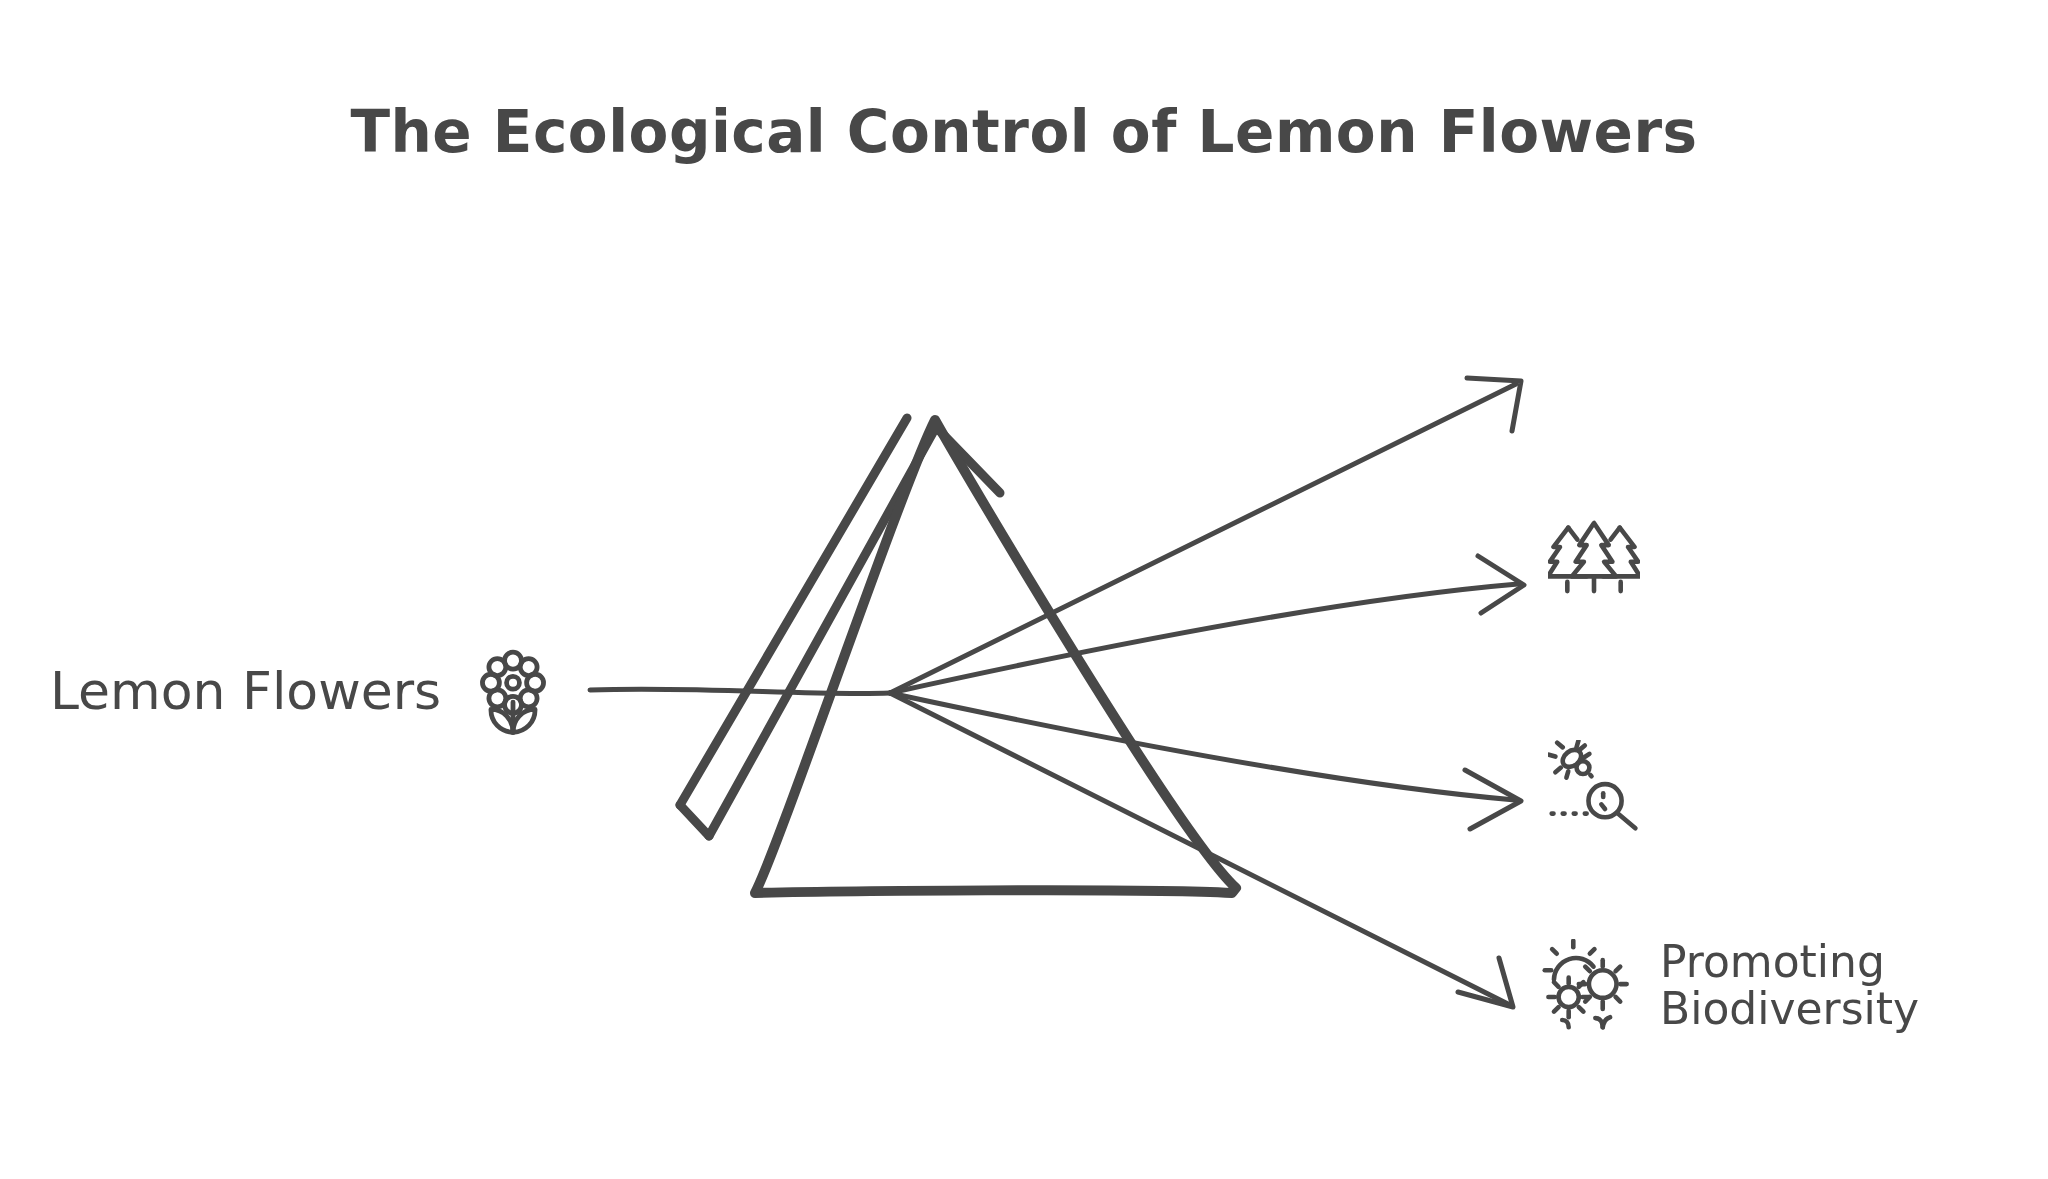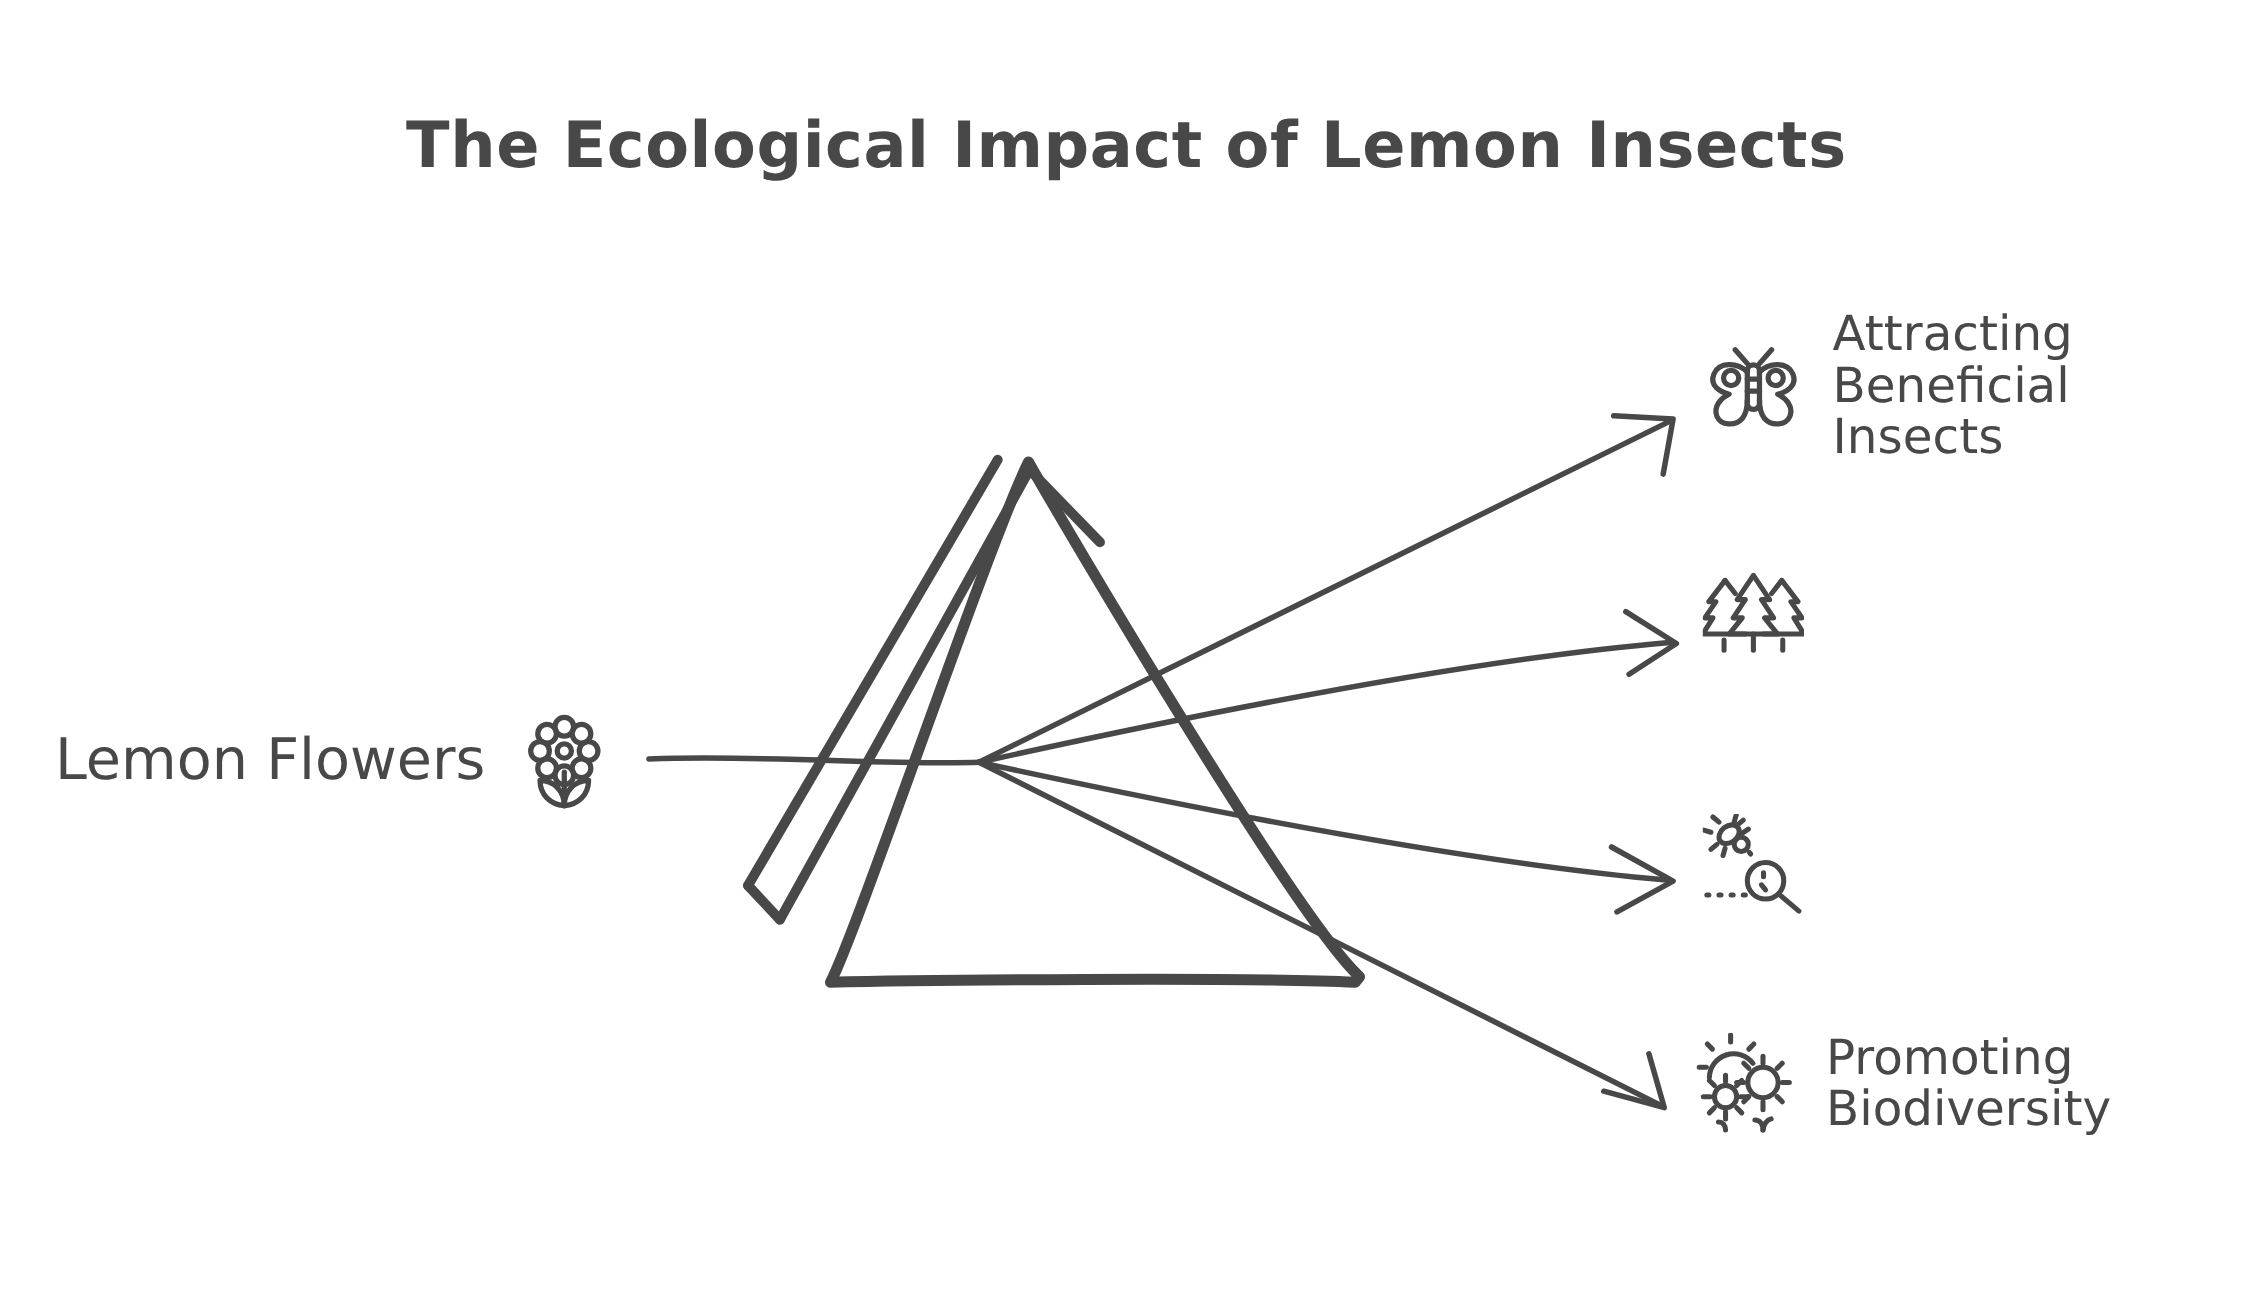--- a/index.html
+++ b/index.html
@@ -84,21 +84,21 @@
   #out-0 { left: 1548px; top: 280px; }
   #out-1 { left: 1548px; top: 512px; }
   #out-2 { left: 1548px; top: 740px; }
   #out-3 { left: 1542px; top: 938px; }
 </style>
 </head>
 <body>
 
 <div id="stage">
 
-  <div id="title">The Ecological Impact of Lemon Insects</div>
+  <div id="title">The Ecological Control of Lemon Flowers</div>
 
   <svg id="art" viewBox="0 0 2048 1179">
     <g fill="none" stroke="#484848" stroke-linecap="round" stroke-linejoin="round">
 
       <g stroke-width="9">
         <path d="M 936 427 L 709 836"></path>
         <path d="M 936 427 L 1000 493"></path>
         <path d="M 709 836 L 680 805"></path>
         <path d="M 680 805 L 907 418"></path>
       </g>
@@ -145,43 +145,20 @@
         <circle cx="50" cy="41" r="7"></circle>
 
         <path d="M 50 62 L 50 95"></path>
 
         <path d="M 50 95 C 36 94 26 84 26 70 C 40 70 50 81 50 95 Z"></path>
         <path d="M 50 95 C 64 94 74 84 74 70 C 60 70 50 81 50 95 Z"></path>
       </g>
     </svg>
   </div>
 
-  <div class="out-node" id="out-0">
-    <svg class="icon-box" viewBox="0 0 100 100">
-      <g fill="none" stroke="#484848" stroke-width="5.2" stroke-linecap="round" stroke-linejoin="round">
-
-        <path d="M 46 30 L 32 14"></path>
-        <path d="M 54 30 L 68 14"></path>
-
-        <rect x="44" y="29" width="12" height="44" rx="6"></rect>
-        <path d="M 44 43 L 56 43"></path>
-        <path d="M 44 55 L 56 55"></path>
-
-        <path d="M 44 36 C 34 26 16 26 11 38 C 6 50 18 56 26 58 C 18 62 10 70 14 80 C 18 89 32 90 39 82 C 43 77 44 70 44 64"></path>
-
-        <path d="M 56 36 C 66 26 84 26 89 38 C 94 50 82 56 74 58 C 82 62 90 70 86 80 C 82 89 68 90 61 82 C 57 77 56 70 56 64"></path>
-
-        <circle cx="28" cy="42" r="7.5"></circle>
-        <circle cx="72" cy="42" r="7.5"></circle>
-      </g>
-    </svg>
-    <div class="out-label">Attracting
-Beneficial
-Insects</div>
-  </div>
 
   <div class="out-node" id="out-1">
     <svg class="icon-box" viewBox="0 0 100 100">
       <g fill="none" stroke="#484848" stroke-width="5" stroke-linecap="round" stroke-linejoin="round">
 
         <path d="M 22 17 L 6 38 L 13 38 L 2 54 L 10 54 L 0 70 L 42 70"></path>
         <path d="M 22 17 L 32 30"></path>
 
         <path d="M 78 17 L 94 38 L 87 38 L 98 54 L 90 54 L 100 70 L 60 70"></path>
         <path d="M 78 17 L 68 30"></path>

